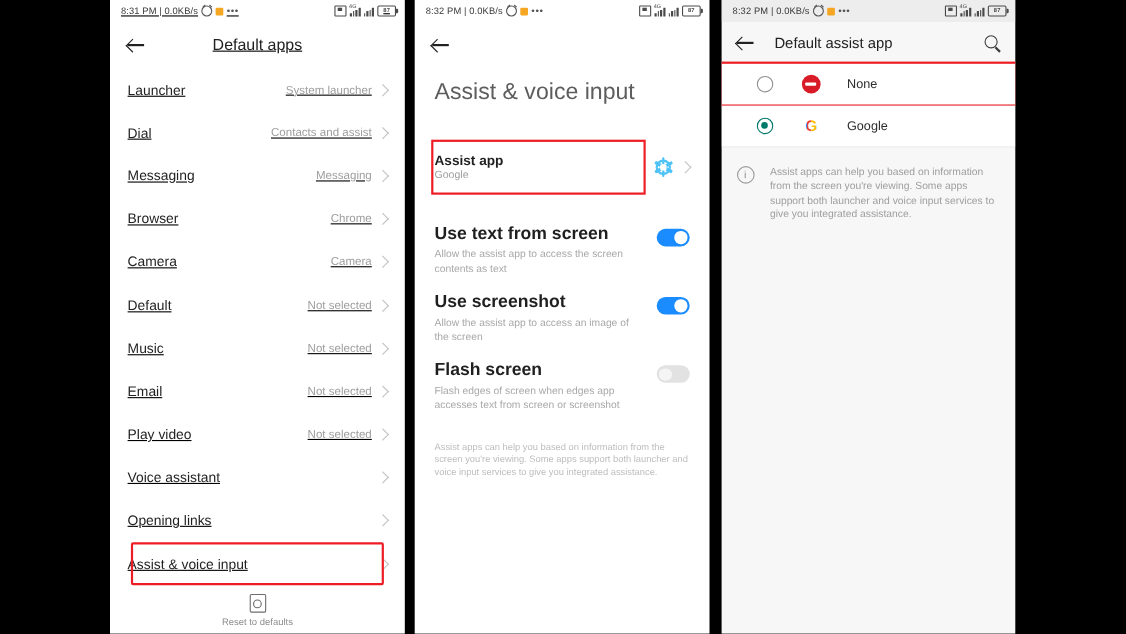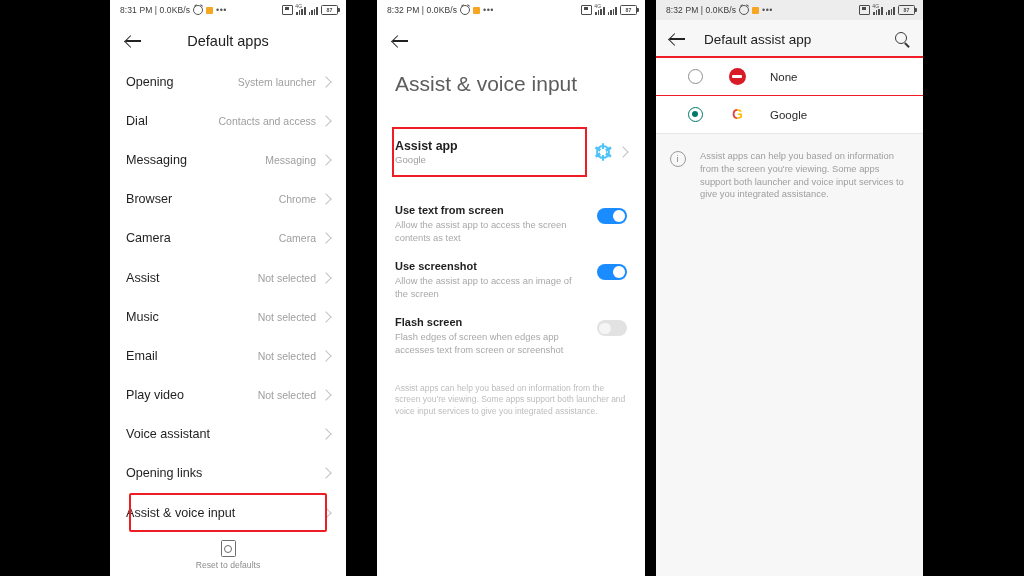--- a/index.html
+++ b/index.html
@@ -5,21 +5,21 @@
   html,body{margin:0;padding:0;}
   body{
     width:1024px;height:576px;background:#000;overflow:hidden;
     font-family:"Liberation Sans","DejaVu Sans",sans-serif;
     -webkit-font-smoothing:antialiased;
   }
   .stage{position:relative;width:1024px;height:576px;background:#000;}
 
   
   .panel{position:absolute;top:0;height:576px;background:#fff;overflow:hidden;}
-  #panel1{left:110px;width:236px;}
+  #panel1{left:100px;width:268px;text-decoration:underline;}
   #panel2{left:377px;width:268px;}
   #panel3{left:656px;width:267px;background:#f7f7f7;}
 
   
   .statusbar{
     display:flex;align-items:center;height:20px;padding:0 8px 0 10px;
     font-size:8.5px;color:#3a3a3a;letter-spacing:.1px;white-space:nowrap;
   }
   .statusbar.grey{background:#ededed;}
   .sb-left{display:flex;align-items:center;gap:3px;}
@@ -91,21 +91,21 @@
   .gear{width:14px;height:14px;position:relative;margin-left:auto;margin-right:9px;flex:0 0 auto;}
   .gear .ring{position:absolute;inset:0;border:2.2px solid #4fc3f7;border-radius:50%;}
   .gear .hole{position:absolute;left:4.4px;top:4.4px;width:5.2px;height:5.2px;background:#fff;border-radius:50%;}
   .gear .tooth{position:absolute;left:5.6px;top:-1.9px;width:2.8px;height:17.8px;background:#4fc3f7;border-radius:1px;}
   .gear .tooth.t2{transform:rotate(60deg);}
   .gear .tooth.t3{transform:rotate(120deg);}
   .hl-assist{position:absolute;left:-3px;right:40px;top:-5px;bottom:-5px;border:2.2px solid #ee1c24;pointer-events:none;}
 
   .sw-row{display:flex;align-items:flex-start;margin:0 18px;padding:16px 0 0;}
   .sw-texts{flex:1;padding-right:10px;}
-  .sw-texts .s1{font-size:11px;color:#1f1f1f;font-weight:bold;margin-bottom:3px;}
+  .sw-texts .s1{font-size:16px;color:#1f1f1f;font-weight:bold;margin-bottom:3px;}
   .sw-texts .s2{font-size:9.4px;color:#a8a8a8;line-height:12.6px;}
   .toggle{width:30px;height:16px;border-radius:9px;position:relative;flex:0 0 auto;margin-top:4px;cursor:pointer;}
   .toggle.on{background:#1a8cff;}
   .toggle.off{background:#e2e2e2;}
   .toggle .knob{position:absolute;top:2.2px;width:11.6px;height:11.6px;border-radius:50%;background:#fff;}
   .toggle.on .knob{right:2.2px;}
   .toggle.off .knob{left:2.2px;background:#f5f5f5;}
   .foot-note{margin:26px 18px 0;font-size:8.5px;color:#bdbdbd;line-height:11.6px;}
 
   
@@ -166,46 +166,46 @@
       </div>
     </div>
 
     <div class="appbar">
       <div class="back-arrow"></div>
       <div class="appbar-title">Default apps</div>
     </div>
 
     <div class="plist">
       <div class="prow">
-        <span class="ptitle">Opening</span>
+        <span class="ptitle">Launcher</span>
         <span class="pval">System launcher</span>
         <span class="chev"></span>
       </div>
       <div class="prow">
         <span class="ptitle">Dial</span>
-        <span class="pval">Contacts and access</span>
+        <span class="pval">Contacts and assist</span>
         <span class="chev"></span>
       </div>
       <div class="prow">
         <span class="ptitle">Messaging</span>
         <span class="pval">Messaging</span>
         <span class="chev"></span>
       </div>
       <div class="prow">
         <span class="ptitle">Browser</span>
         <span class="pval">Chrome</span>
         <span class="chev"></span>
       </div>
       <div class="prow">
         <span class="ptitle">Camera</span>
         <span class="pval">Camera</span>
         <span class="chev"></span>
       </div>
       <div class="prow">
-        <span class="ptitle">Assist</span>
+        <span class="ptitle">Default</span>
         <span class="pval">Not selected</span>
         <span class="chev"></span>
       </div>
       <div class="prow">
         <span class="ptitle">Music</span>
         <span class="pval">Not selected</span>
         <span class="chev"></span>
       </div>
       <div class="prow">
         <span class="ptitle">Email</span>

